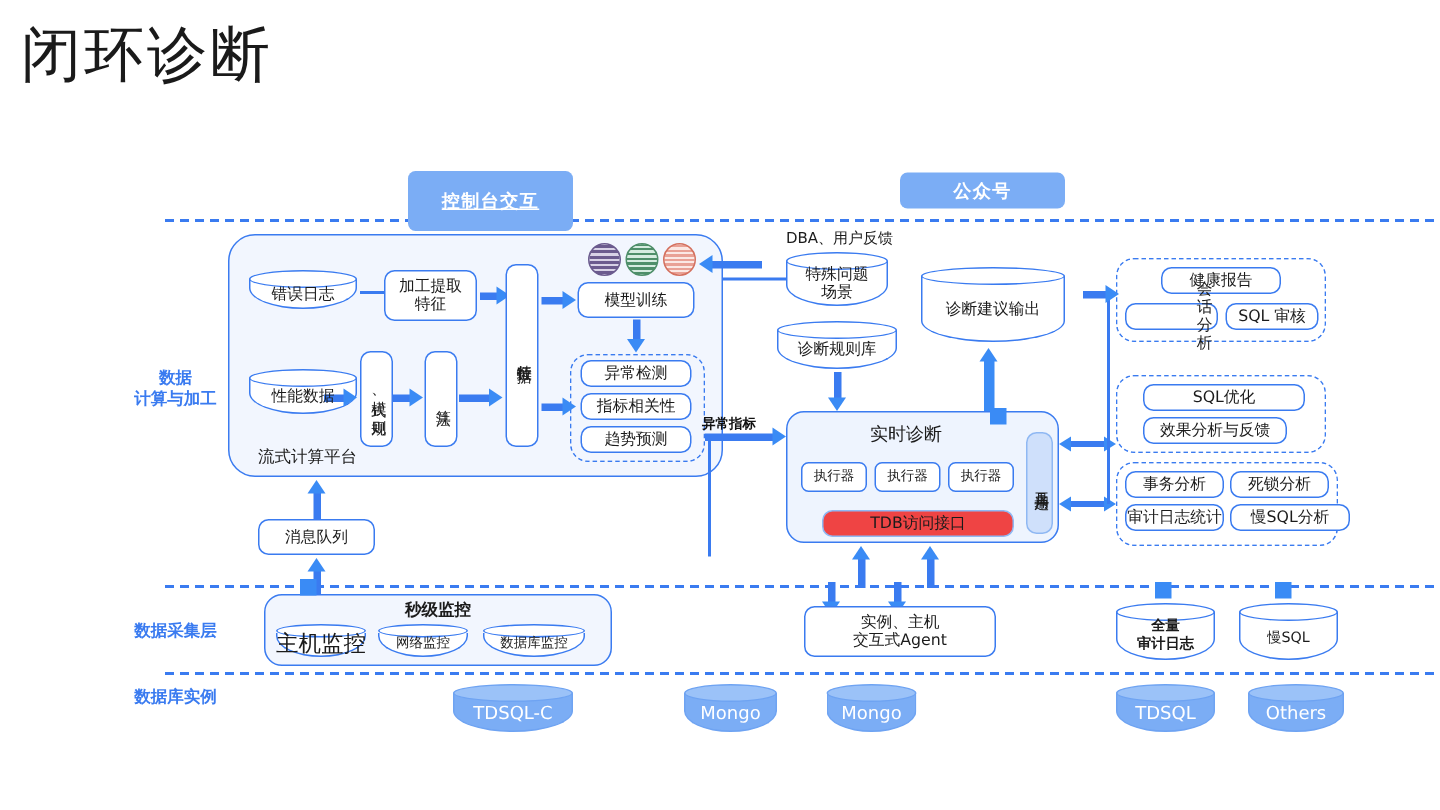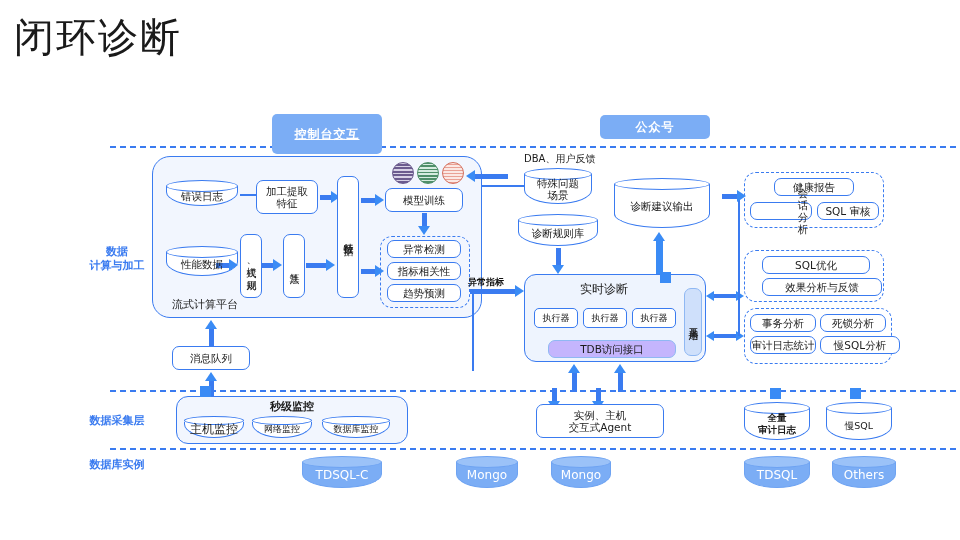--- a/index.html
+++ b/index.html
@@ -76,21 +76,21 @@
     color:#1b1b1b;
     white-space:pre-line;
   }
   .box.tiny { font-size:9px; line-height:10px; border-radius:5px; }
   .box.vert {
     writing-mode:vertical-rl;
     text-orientation:upright;
     letter-spacing:1px;
     font-size:10px;
   }
-  .box.fill { background:#c4b5fd; border-color:#8fb8f3; }
+  .box.fill { background:#ef4444; border-color:#8fb8f3; }
   .box.toolv {
     writing-mode:vertical-rl; text-orientation:upright;
     background:#cfe0fb; border-color:#8fb8f3;
     font-size:10px; letter-spacing:1px;
   }
 
   
   .cyl {
     position:absolute;
     display:flex; align-items:center; justify-content:center;
@@ -346,21 +346,21 @@
       <div class="head"></div>
     </div>
 
   <div class="abs dashpanel" style="left:744px; top:172px; width:140px; height:56px;"></div>
   <div class="abs box" style="left:774px; top:178px; width:80px; height:18px;">健康报告</div>
   <div class="abs box" style="left:750px; top:202px; width:62px; height:18px;padding-left:44px;">会话分析</div>
   <div class="abs box" style="left:817px; top:202px; width:62px; height:18px;">SQL 审核</div>
 
   <div class="abs dashpanel" style="left:744px; top:250px; width:140px; height:52px;"></div>
   <div class="abs box" style="left:762px; top:256px; width:108px; height:18px;">SQL优化</div>
-  <div class="abs box" style="left:762px; top:278px; width:120px; height:18px;">效果分析与反馈</div>
+  <div class="abs box" style="left:762px; top:278px; width:96px; height:18px;">效果分析与反馈</div>
 
   <div class="abs dashpanel" style="left:744px; top:308px; width:148px; height:56px;"></div>
   <div class="abs box" style="left:750px; top:314px; width:66px; height:18px;">事务分析</div>
   <div class="abs box" style="left:820px; top:314px; width:66px; height:18px;">死锁分析</div>
   <div class="abs box" style="left:750px; top:336px; width:66px; height:18px;">审计日志统计</div>
   <div class="abs box" style="left:820px; top:336px; width:80px; height:18px;">慢SQL分析</div>
 
   <div class="arrow ar-lr" style="left:706px; top:290px; width:38px; height:12px;">
     <div class="shaft"></div>
       <div class="h1"></div>
@@ -376,21 +376,21 @@
     <div class="shaft"></div>
       <div class="head"></div>
     </div>
 
   <div class="abs bigbox" style="left:176px; top:396px; width:232px; height:48px; border-radius:12px;"></div>
   <div class="abs" style="left:176px; top:399px; width:232px; text-align:center; font-size:11px; font-weight:bold;">秒级监控</div>
 
   <div class="cyl" style="left:184px; top:416px; width:60px; height:22px;">
     <div class="body"></div>
     <div class="top" style="height:9px;"></div>
-    <div class="lbl" style="font-size:12px;padding-top:3px;text-align:center;">主机监控</div>
+    <div class="lbl" style="font-size:15px;padding-top:3px;text-align:center;">主机监控</div>
   </div>
   <div class="cyl" style="left:252px; top:416px; width:60px; height:22px;">
     <div class="body"></div>
     <div class="top" style="height:9px;"></div>
     <div class="lbl" style="font-size:9px;padding-top:3px;">网络监控</div>
   </div>
   <div class="cyl" style="left:322px; top:416px; width:68px; height:22px;">
     <div class="body"></div>
     <div class="top" style="height:9px;"></div>
     <div class="lbl" style="font-size:9px;padding-top:3px;">数据库监控</div>

